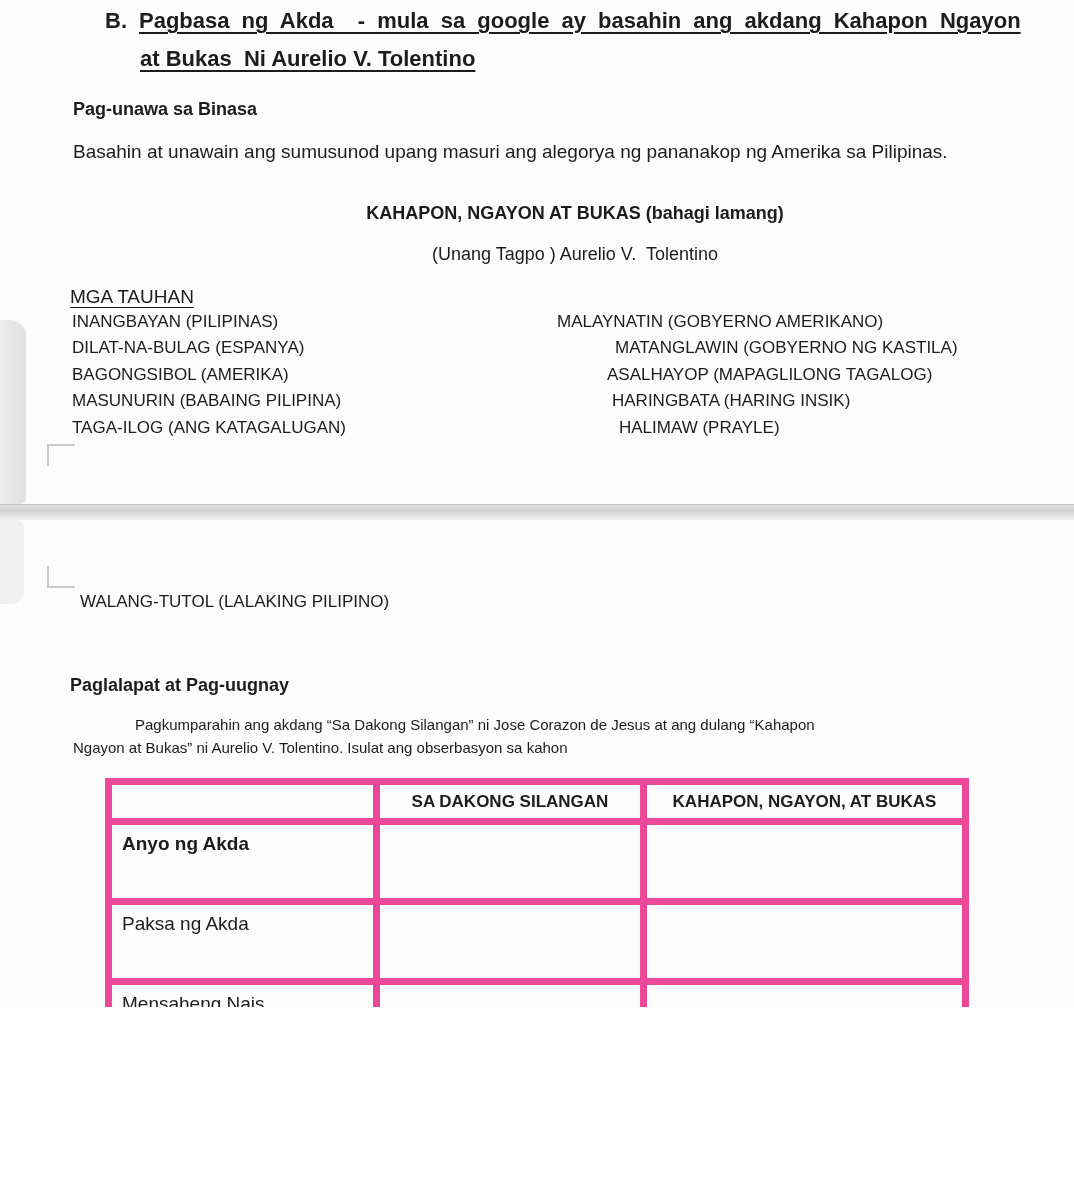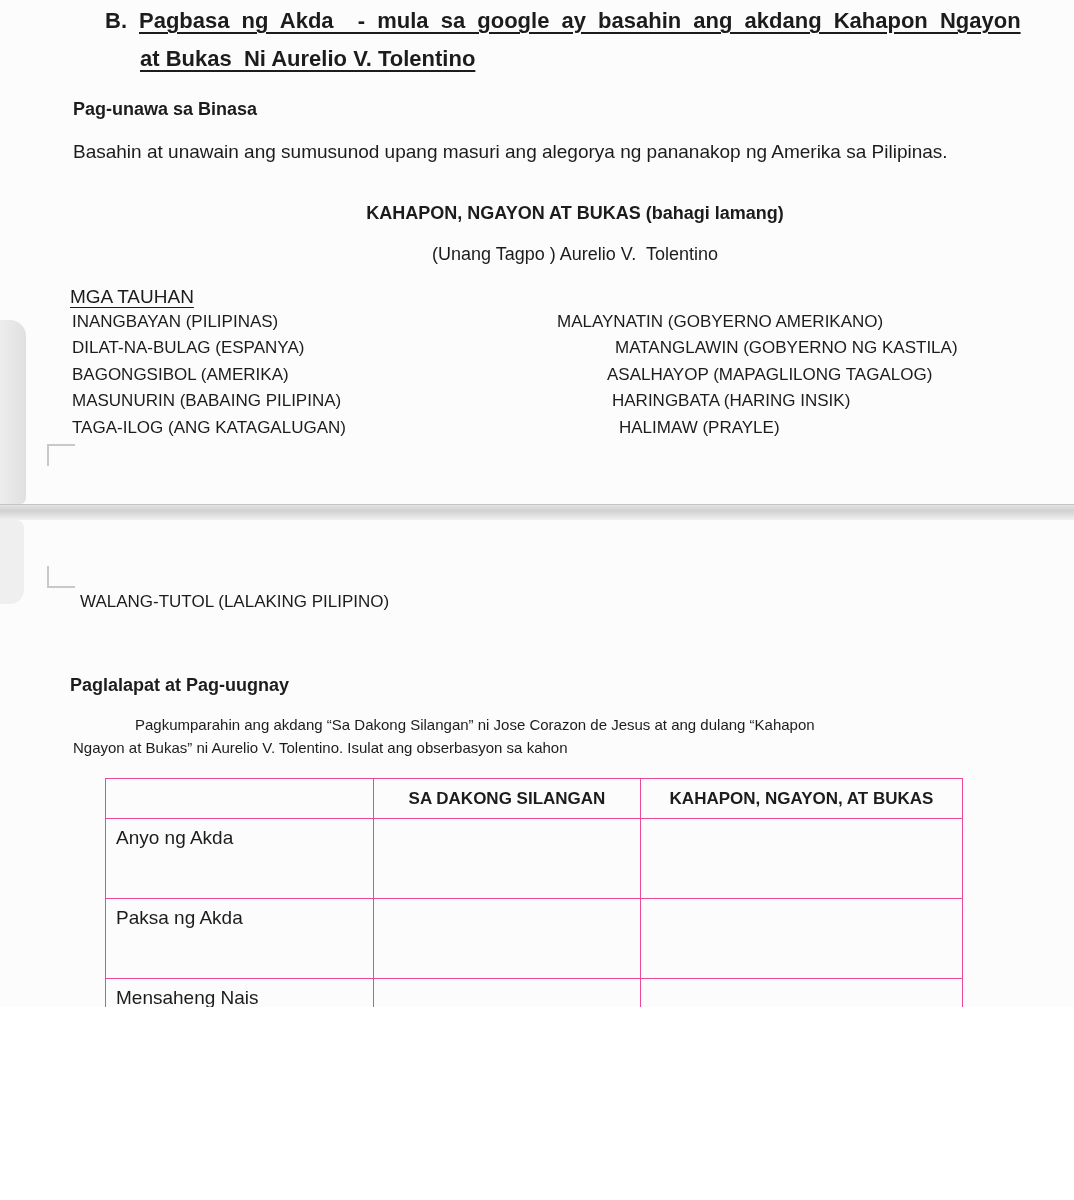--- a/index.html
+++ b/index.html
@@ -56,24 +56,24 @@
   
   .para-line { position:absolute; font-size:15px; white-space:pre; }
   .para1 { left:135px; top:716px; }
   .para2 { left:73px; top:739px; }
 
   
   .cmp { position:absolute; left:105px; top:778px; border-collapse:collapse; table-layout:fixed; }
   .cmp col.c1 { width:268px; }
   .cmp col.c2 { width:267px; }
   .cmp col.c3 { width:322px; }
-  .cmp th, .cmp td { border:1px solid #ec4899; }
+  .cmp th, .cmp td { border:7px solid #ec4899; }
   .cmp th { font-size:17px; font-weight:bold; text-align:center; vertical-align:middle; padding:0 4px; }
   .cmp tr.hrow { height:40px; }
-  .cmp tr.tr1 { height:80px; }
+  .cmp tr.tr1 { height:80px;font-weight:bold; }
   .cmp tr.tr2 { height:80px; }
   .cmp tr.tr3 { height:104px; }
   .cmp tr.tr4 { height:92px; }
   .cmp td { vertical-align:top; }
   .cmp td.lbl { font-size:19px; line-height:25px; padding:6px 10px 0 10px; }
 </style>
 </head>
 <body>
 
 <div class="page">

